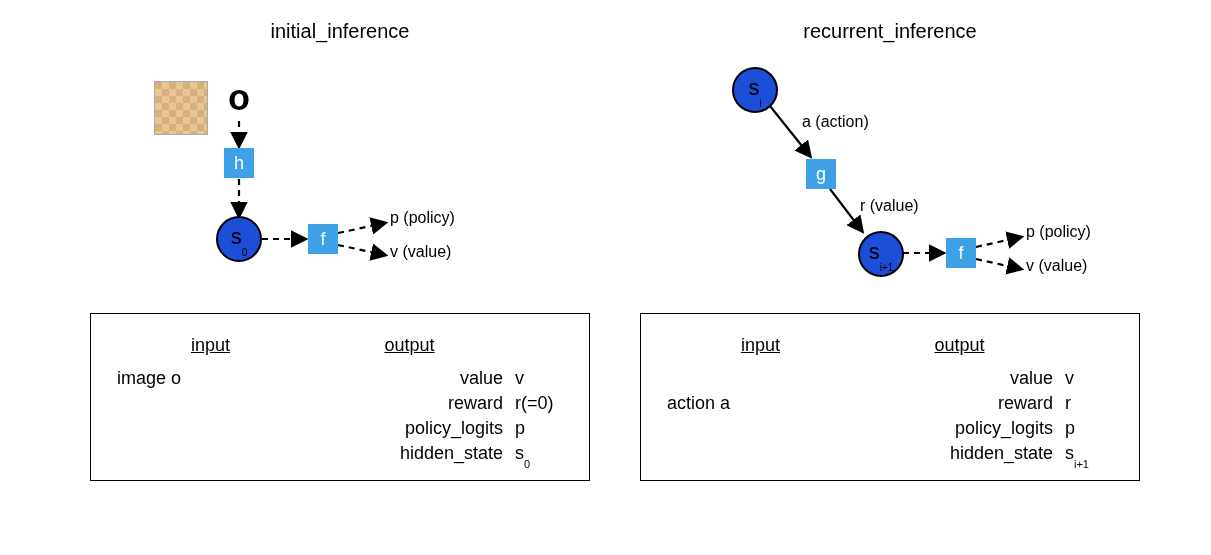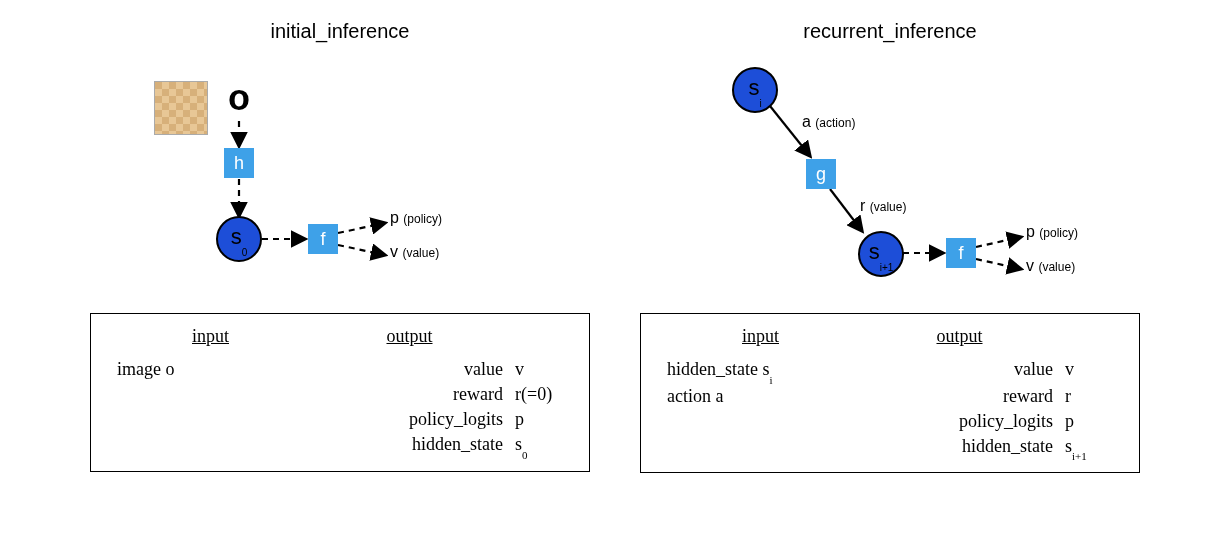--- a/index.html
+++ b/index.html
@@ -67,28 +67,27 @@
       linear-gradient(-45deg,#e8c796 25%,transparent 25%),
       linear-gradient(45deg,transparent 75%,#e8c796 75%),
       linear-gradient(-45deg,transparent 75%,#e8c796 75%);
     background-size:14px 14px;
     background-position:0 0,0 7px,7px -7px,-7px 0px;
     background-color:#d7b07a;
     border:1px solid #aaa;
   }
 
   .lbl{position:absolute;font-size:16px;}
-  .lbl-small{font-size:12px;}
+  .lbl-small{font-size:16px;}
 
   .io-box{
     border:1.5px solid #000;
     margin-top:12px;
-    padding:12px 20px 14px;
+    padding:21px 20px 14px;
     font-size:18px;
-    font-family:Liberation Serif, serif;
   }
   .io-grid{
     display:grid;
     grid-template-columns: 1fr 1fr 60px;
     row-gap:4px;
   }
   .io-hdr{text-decoration:underline;margin-bottom:8px;}
   .io-hdr.in {grid-column:1;justify-self:center;}
   .io-hdr.out{grid-column:2;justify-self:center;}
   .io-in {grid-column:1;justify-self:start;padding-left:6px; white-space:nowrap;}
@@ -228,21 +227,20 @@
       <div class="lbl" style="left:386px;top:206px;">
         <span>v</span> <span class="lbl-small">(value)</span>
       </div>
     </div>
 
     <div class="io-box">
       <div class="io-grid" id="io-right">
           <div class="io-hdr in">input</div>
           <div class="io-hdr out">output</div>
           <div style="grid-column: 3;"></div>
-          <div class="io-in">hidden_state&nbsp;s<span class="sub">i</span></div>
           <div class="io-ol">value</div>
           <div class="io-os">v</div>
           <div class="io-in">action&nbsp;a</div>
           <div class="io-ol">reward</div>
           <div class="io-os">r</div>
           <div class="io-in"></div>
           <div class="io-ol">policy_logits</div>
           <div class="io-os">p</div>
           <div class="io-in"></div>
           <div class="io-ol">hidden_state</div>

